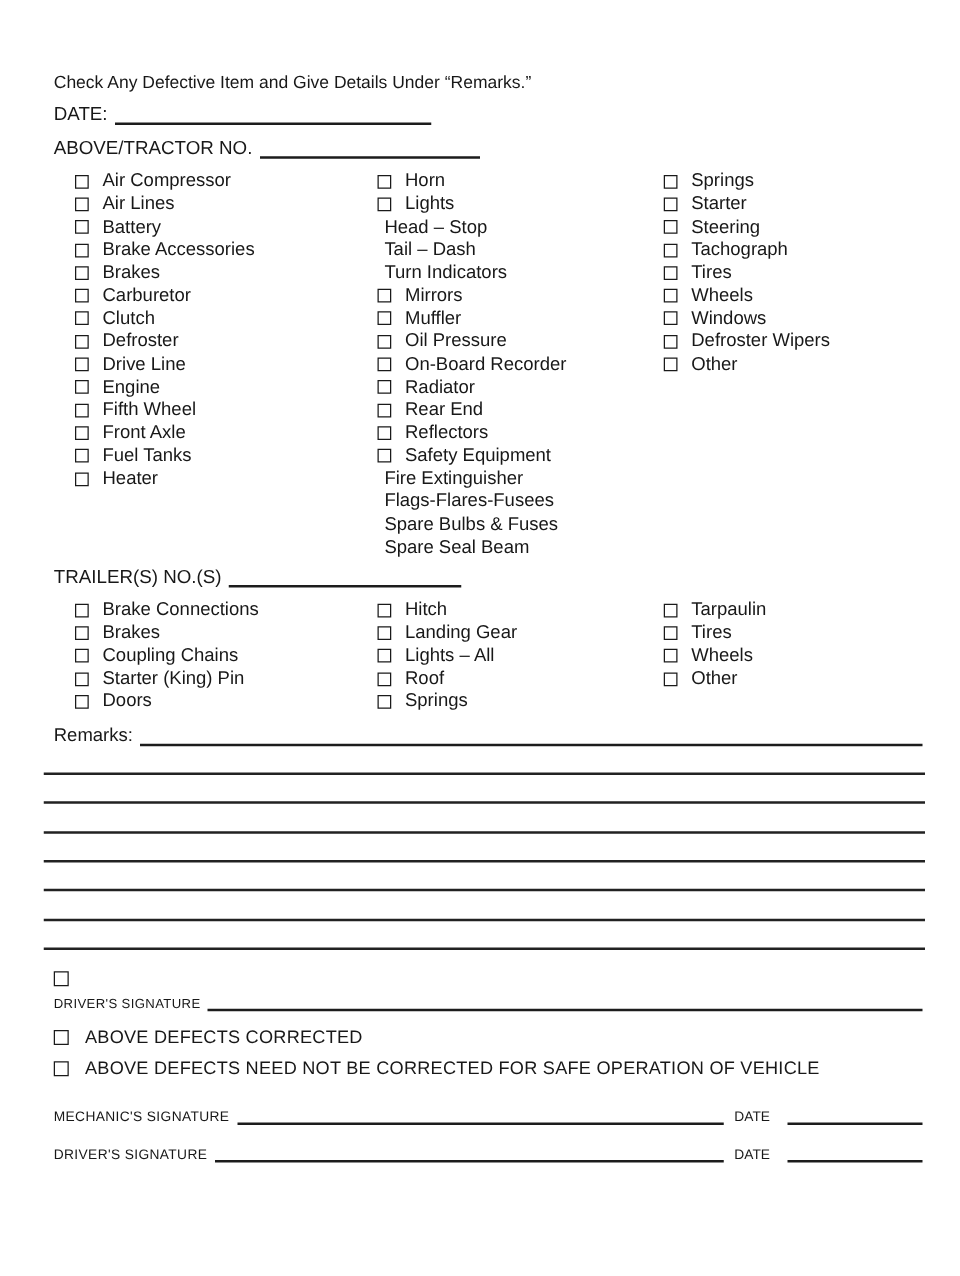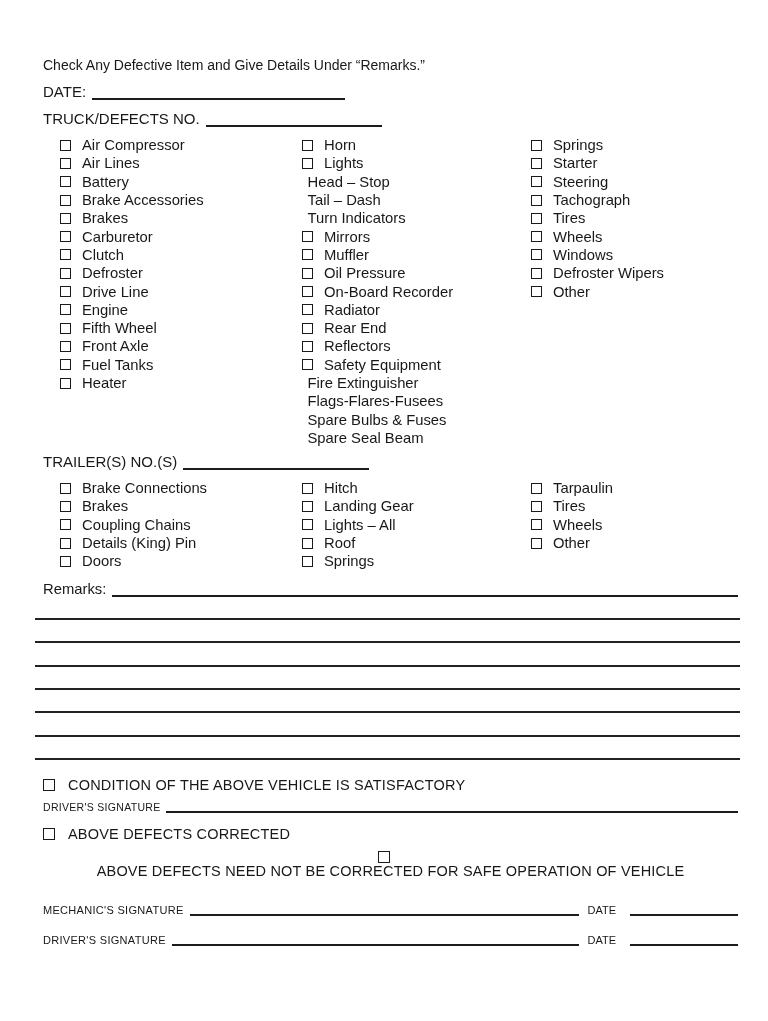--- a/index.html
+++ b/index.html
@@ -29,21 +29,21 @@
   .check-row.sub { padding-left:22.5px; }
   .trailer-row { margin-top:6px; }
   .remarks-row { display:flex; align-items:flex-end; margin-top:10px; font-size:14.8px; }
   .remarks-row .uline { height:15px; }
   .blank-lines { margin-left:-8px; margin-right:-2px; }
   .blank-line { height:23.4px; border-bottom:2px solid #222; }
   .foot-check { display:flex; align-items:center; font-size:14.5px; letter-spacing:0.2px; }
   .foot-check .cb { width:12px; height:12px; margin-right:13px; }
   .fc-1 { margin-top:17px; }
   .fc-2 { margin-top:13px; }
-  .fc-3 { margin-top:9px;flex-direction:column; }
+  .fc-3 { margin-top:9px; }
   .sig-row { display:flex; align-items:flex-end; }
   .sig-label { font-size:10.5px; letter-spacing:0.3px; white-space:nowrap; }
   .sig-row .sigline { border-bottom:2px solid #1c1c1c; height:13px; margin-left:6px; }
   .date-label { font-size:11px; margin:0 8px; white-space:nowrap; }
   .shortline { width:108px; flex:0 0 auto; }
   .sig-full { margin-top:7px; }
   .sig-mech { margin-top:24px; }
   .sig-mech .sig-label, .sig-drv2 .sig-label { font-size:11px; }
   .sig-drv2 { margin-top:17px; }
 </style>
@@ -54,21 +54,21 @@
   <div class="content">
 
     <div class="subtitle">Check Any Defective Item and Give Details Under “Remarks.”</div>
 
     <div class="field-row">
       <span class="flabel">DATE:</span>
       <span class="uline w255"></span>
     </div>
 
     <div class="field-row">
-      <span class="flabel">TRUCK/DEFECTS NO.</span>
+      <span class="flabel">ABOVE/TRACTOR NO.</span>
       <span class="uline w175"></span>
     </div>
 
     <div class="cols">
       <div class="col col1">
           <div class="check-row">
             <span class="cb"></span>
             <span class="lab">Air Compressor</span>
           </div>
           <div class="check-row">
@@ -241,21 +241,21 @@
           <div class="check-row">
             <span class="cb"></span>
             <span class="lab">Brakes</span>
           </div>
           <div class="check-row">
             <span class="cb"></span>
             <span class="lab">Coupling Chains</span>
           </div>
           <div class="check-row">
             <span class="cb"></span>
-            <span class="lab">Details (King) Pin</span>
+            <span class="lab">Starter (King) Pin</span>
           </div>
           <div class="check-row">
             <span class="cb"></span>
             <span class="lab">Doors</span>
           </div>
         </div>
       <div class="col col2">
           <div class="check-row">
             <span class="cb"></span>
             <span class="lab">Hitch</span>
@@ -307,21 +307,20 @@
         <div class="blank-line"></div>
         <div class="blank-line"></div>
         <div class="blank-line"></div>
         <div class="blank-line"></div>
         <div class="blank-line"></div>
         <div class="blank-line"></div>
       </div>
 
     <div class="foot-check fc-1">
       <span class="cb"></span>
-      <span>CONDITION OF THE ABOVE VEHICLE IS SATISFACTORY</span>
     </div>
 
     <div class="sig-row sig-full">
       <span class="sig-label">DRIVER'S SIGNATURE</span>
       <span class="sigline grow"></span>
     </div>
 
     <div class="foot-check fc-2">
       <span class="cb"></span>
       <span>ABOVE DEFECTS CORRECTED</span>

